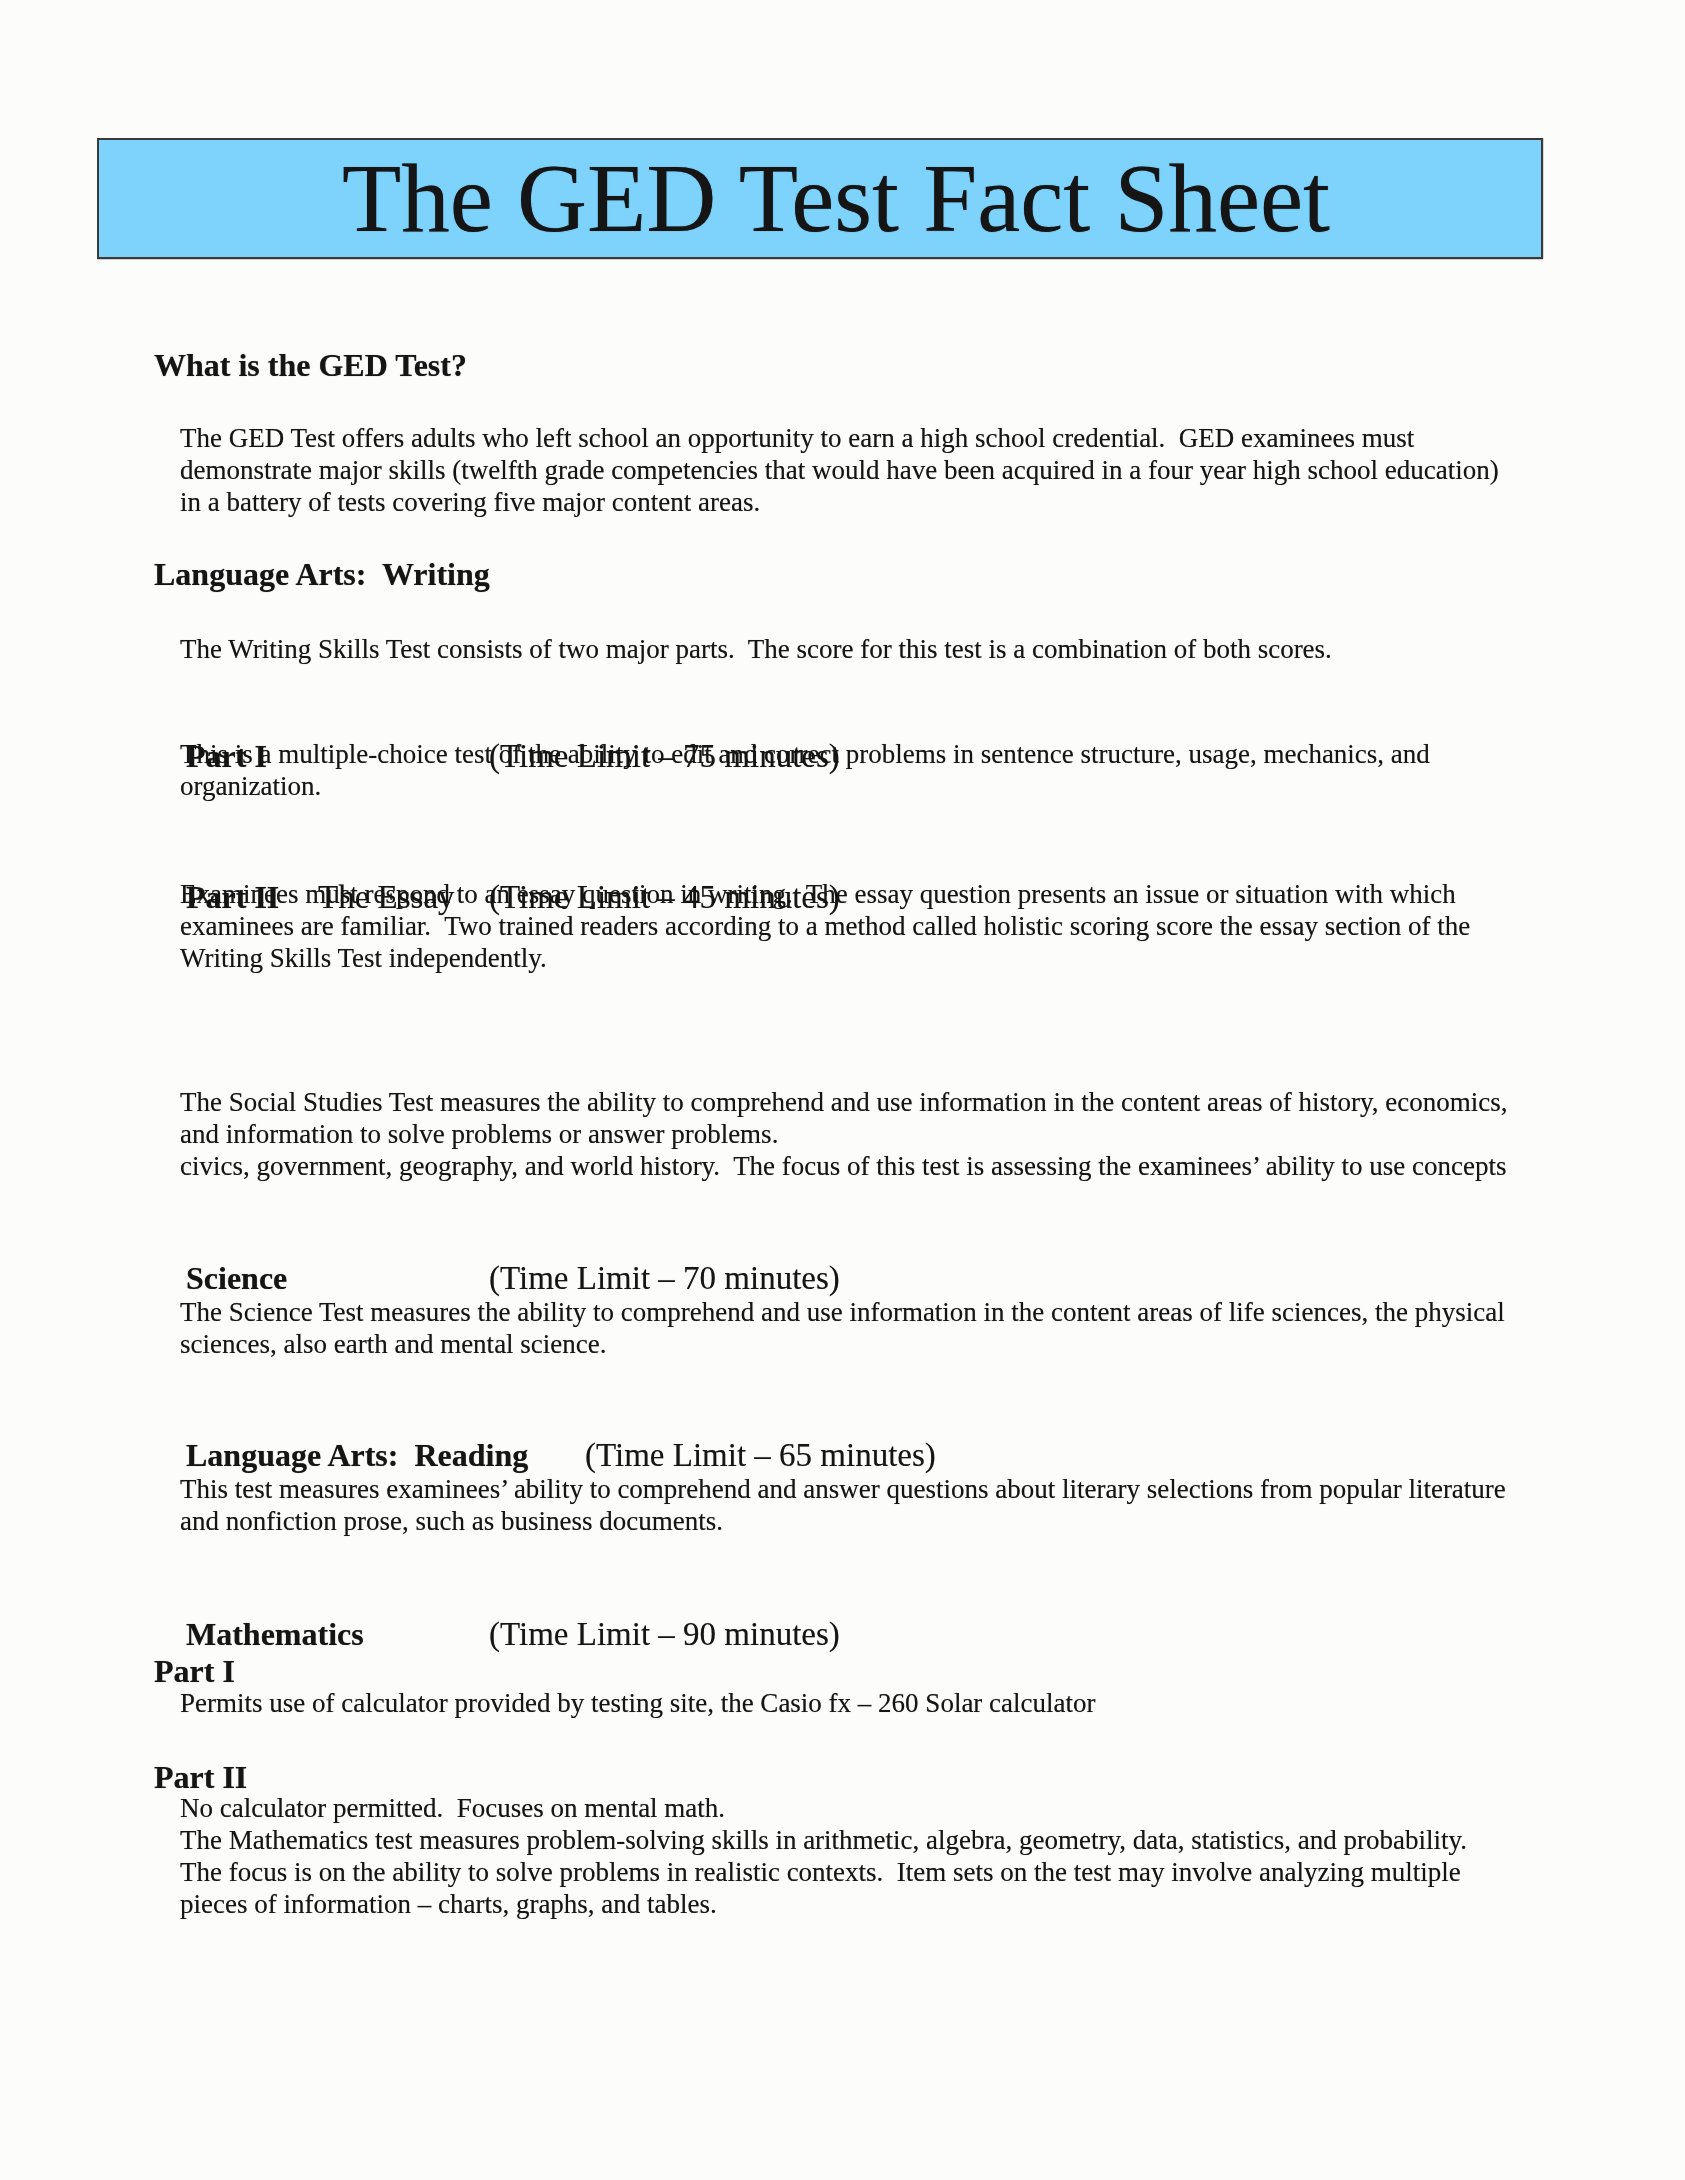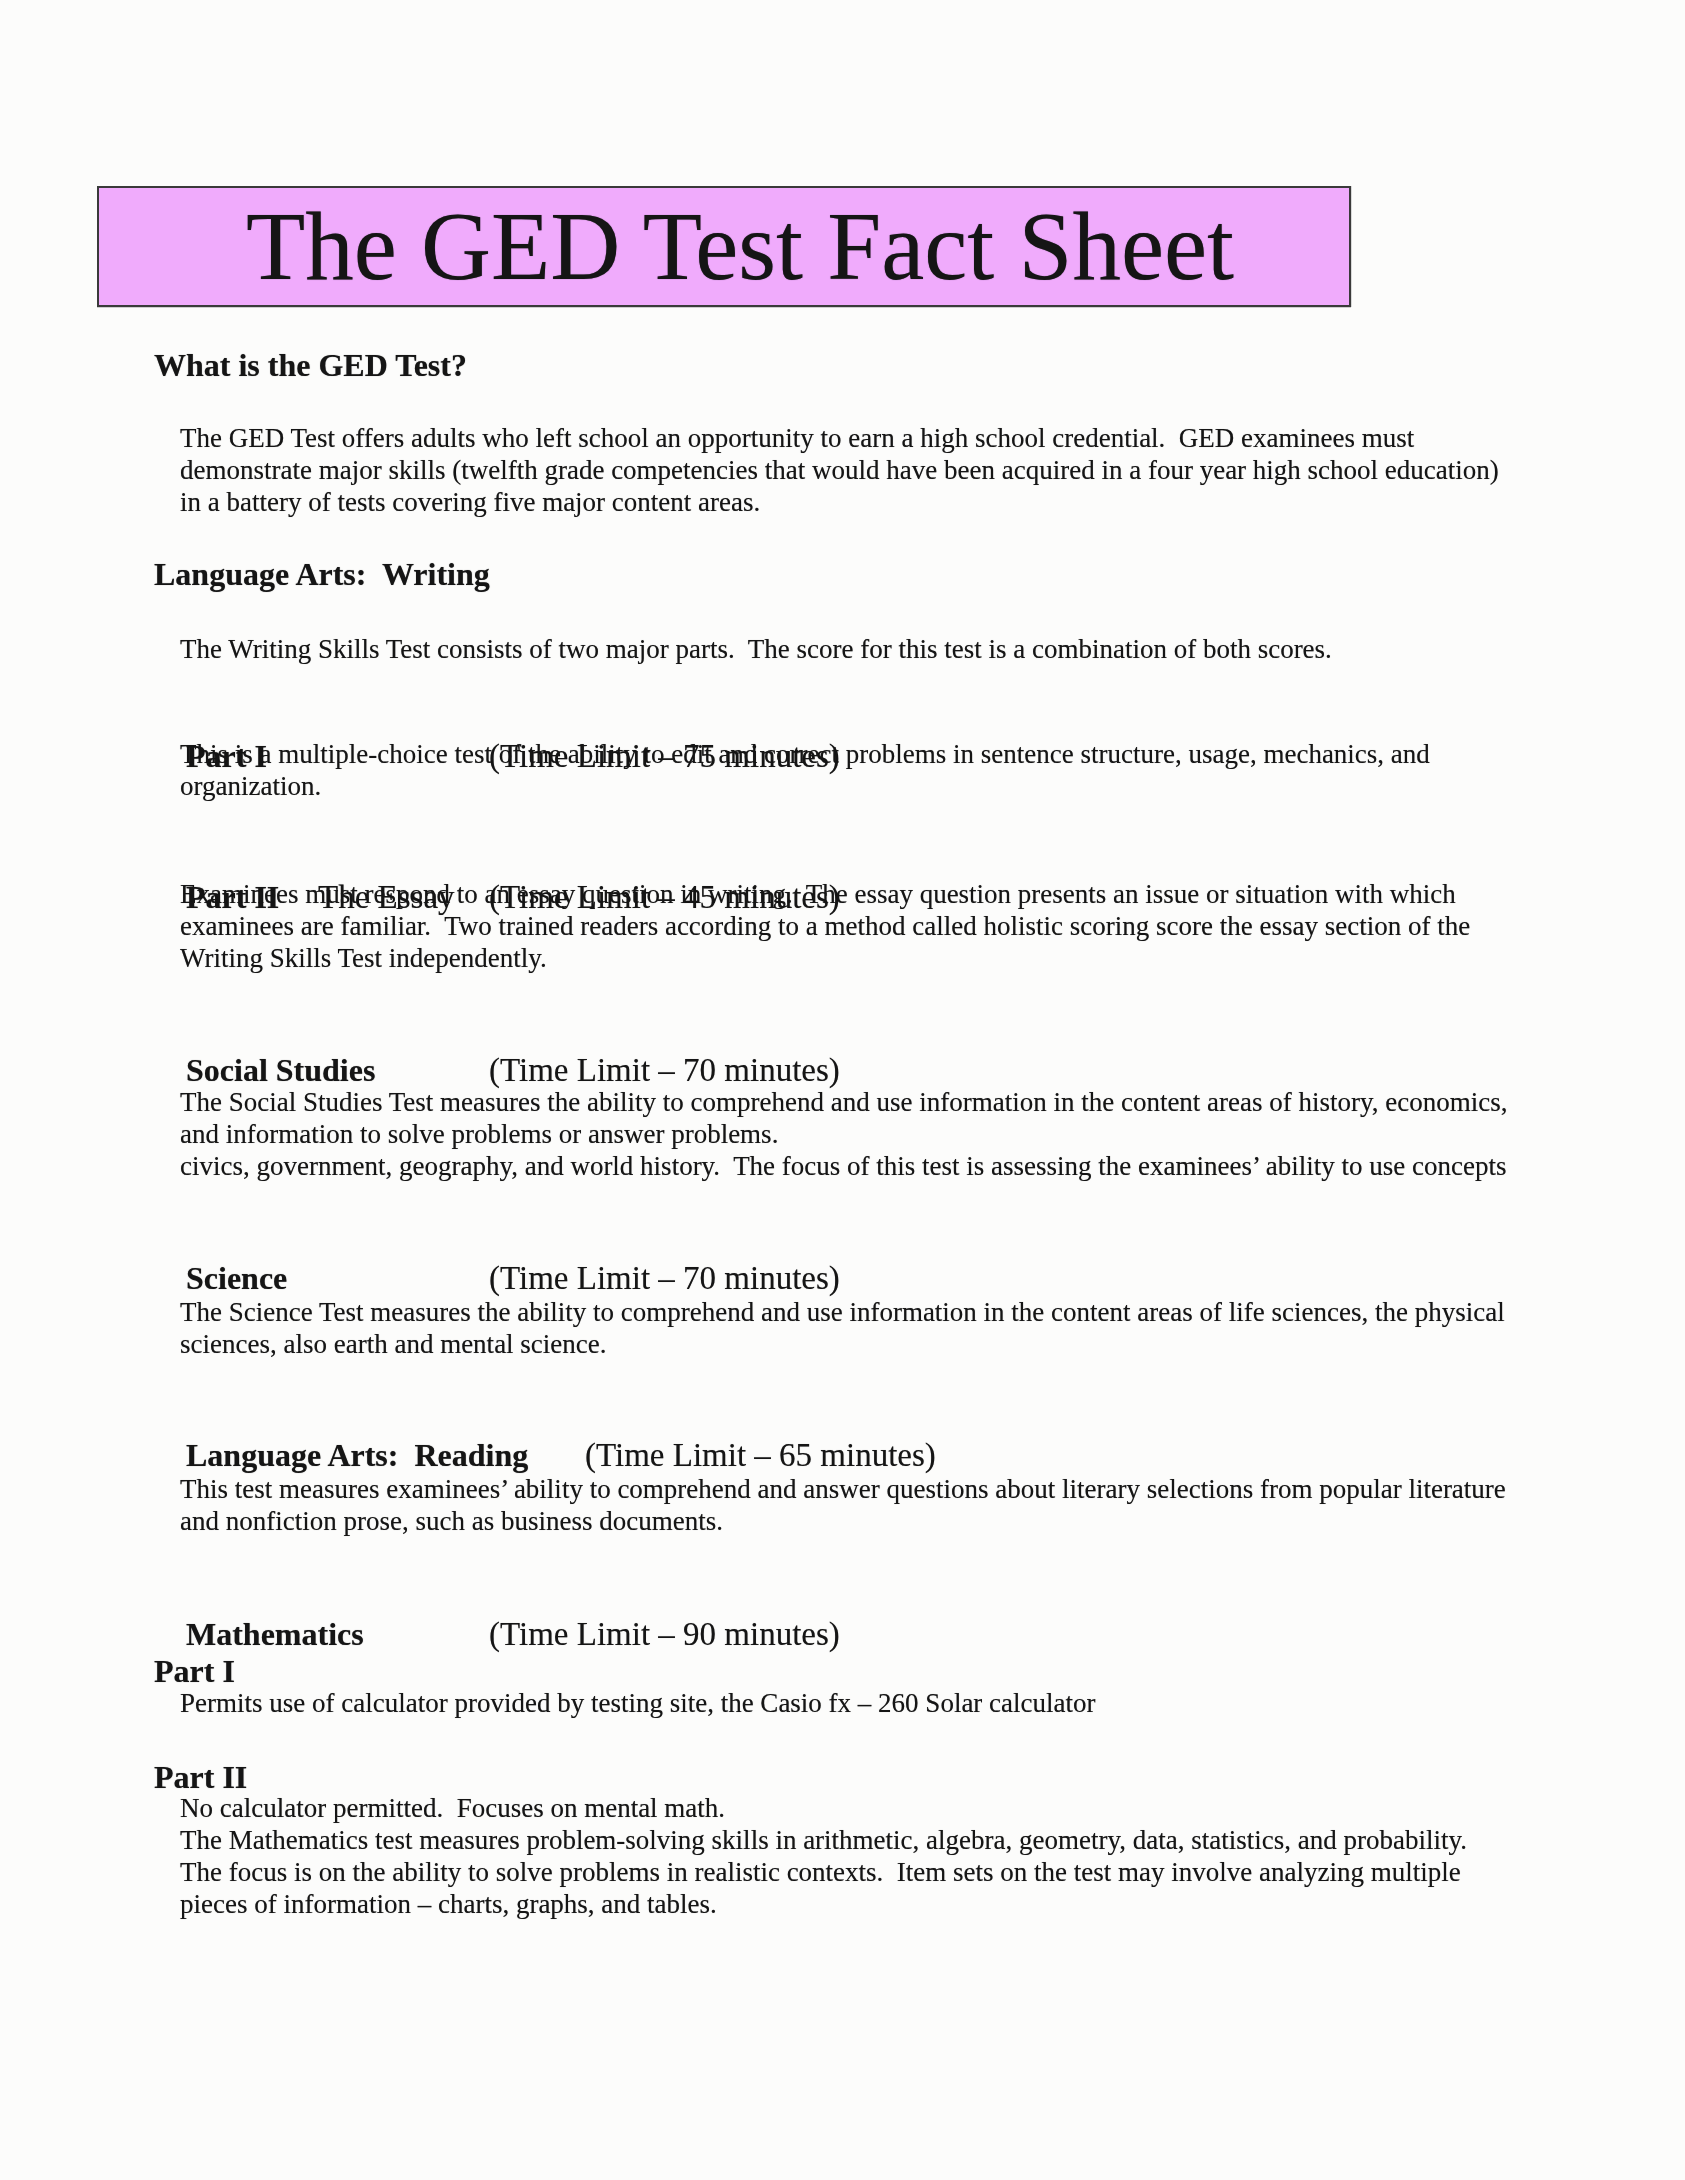--- a/index.html
+++ b/index.html
@@ -15,29 +15,28 @@
     font-family: "Liberation Serif", "DejaVu Serif", serif;
     color: #151515;
     overflow: hidden;
   }
   .page * { box-sizing: border-box; }
 
   .title-box {
     position: absolute;
     top: 138px;
     left: 97px;
-    width: 1254px;
+    width: 1446px;
     height: 121px;
     border: 2.6px solid #3a3a3a;
-    background: #f0abfc;
+    background: #7dd3fc;
     display: flex;
     align-items: center;
     justify-content: center;
     box-shadow: 0 0.9px 0 #c9c9c9, 0.9px 0 0 #d4d4d4;
-    margin-top: 48px;
   }
   .page-title {
     font-size: 97px;
     line-height: 1;
     white-space: pre;
     letter-spacing: 0px;
     transform: translateX(16px);
     text-shadow: 0 0 0.9px rgba(10,10,10,0.55);
   }
 
@@ -114,23 +113,20 @@
 
   <div class="abs heading-row" style="top:844px">
     <span class="h-bold h-tab-sm">Part II</span><span class="h-plain h-tab-mid">The Essay</span><span class="time-limit">(Time Limit – 45 minutes)</span>
   </div>
   <div class="abs para" style="top:878px">
     <div class="line">Examinees must respond to an essay question in writing.  The essay question presents an issue or situation with which</div>
     <div class="line">examinees are familiar.  Two trained readers according to a method called holistic scoring score the essay section of the</div>
     <div class="line">Writing Skills Test independently.</div>
   </div>
 
-  <div class="abs heading-row" style="top:1017px">
-    <span class="h-bold h-tab">Social Studies</span><span class="time-limit">(Time Limit – 70 minutes)</span>
-  </div>
   <div class="abs para" style="top:1086px">
     <div class="line">The Social Studies Test measures the ability to comprehend and use information in the content areas of history, economics,</div>
     <div class="line">and information to solve problems or answer problems.</div>
     <div class="line">civics, government, geography, and world history.  The focus of this test is assessing the examinees’ ability to use concepts</div>
   </div>
 
   <div class="abs heading-row" style="top:1225px">
     <span class="h-bold h-tab">Science</span><span class="time-limit">(Time Limit – 70 minutes)</span>
   </div>
   <div class="abs para" style="top:1296px">

